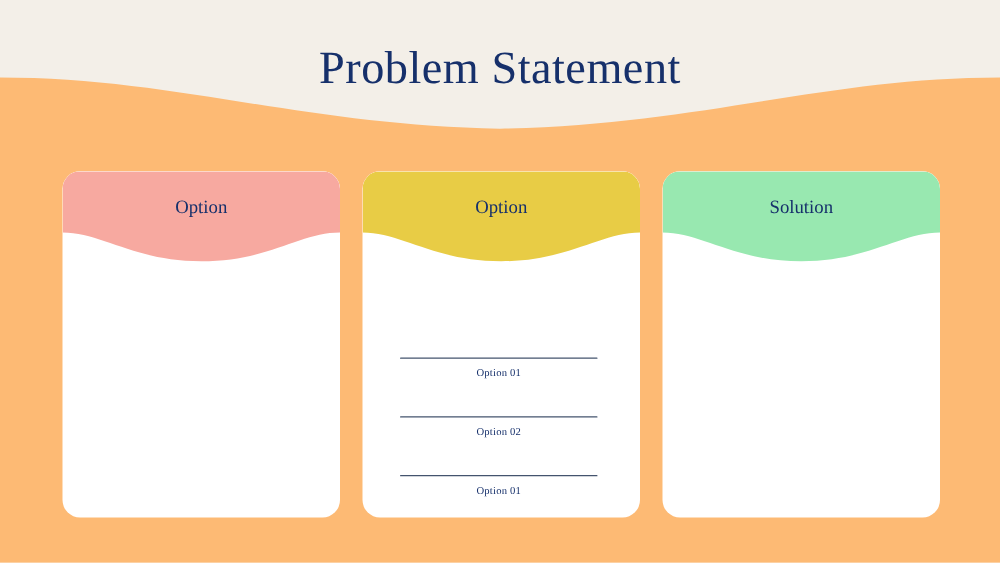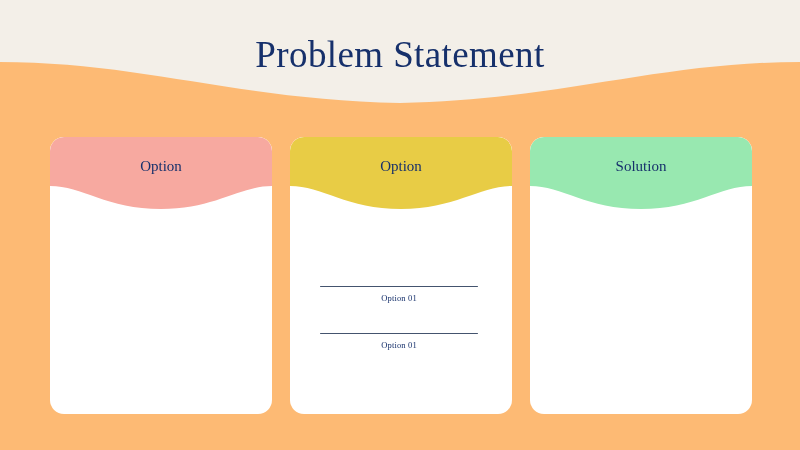--- a/index.html
+++ b/index.html
@@ -181,20 +181,24 @@
       </svg>
       <div class="card-title">Option</div>
       <div class="card-body">
         <div class="options">
 
           <div class="option-item">
             <div class="option-rule"></div>
             <div class="option-label">Option 01</div>
           </div>
 
+          <div class="option-item">
+            <div class="option-rule"></div>
+            <div class="option-label">Option 02</div>
+          </div>
 
           <div class="option-item">
             <div class="option-rule"></div>
             <div class="option-label">Option 01</div>
           </div>
 
         </div>
       </div>
     </div>
 

